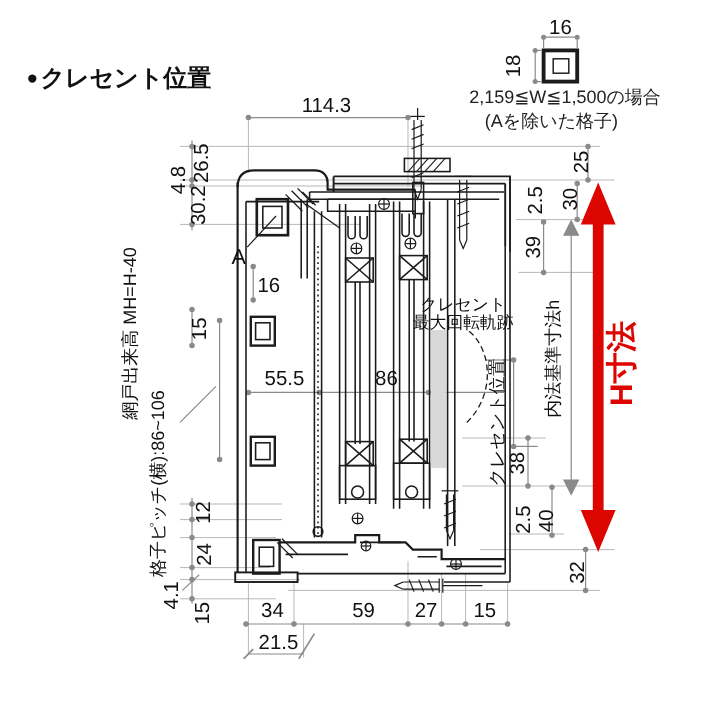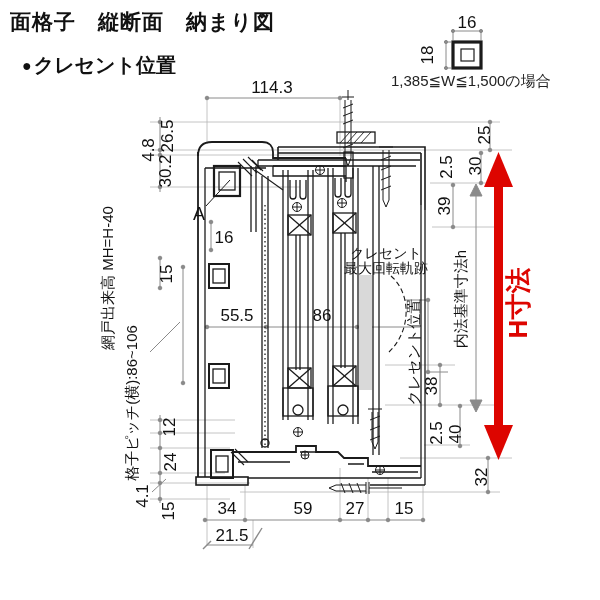--- a/index.html
+++ b/index.html
@@ -15,26 +15,26 @@
   .dimtxt{font-size:17px;font-weight:400;}
   .ann{font-size:14px;}
   .vann{font-size:15px;}
   .red{fill:#dd0500;font-weight:700;}
 </style>
 </head>
 <body>
 
 <div id="stage">
 
-  <div class="ttl">面格子　縦断面　納まり図</div>
   <div class="sub">
     <span class="blt">●</span>
     <span>クレセント位置</span>
   </div>
-  <div class="note n1">1,385≦W≦1,500の場合</div>
+  <div class="note n1">2,159≦W≦1,500の場合</div>
+  <div class="note n2">(Aを除いた格子)</div>
 
   <svg width="600" height="600" viewBox="0 0 600 600">
 
     <g stroke="#b5b5b5" stroke-width="0.8" fill="none">
       <line x1="150" y1="122" x2="500" y2="122"></line>
       <line x1="150" y1="150" x2="512" y2="150"></line>
       <line x1="150" y1="155" x2="352" y2="155"></line>
       <line x1="150" y1="187" x2="300" y2="187"></line>
       <line x1="430" y1="183" x2="500" y2="183"></line>
       <line x1="432" y1="227" x2="500" y2="227"></line>

